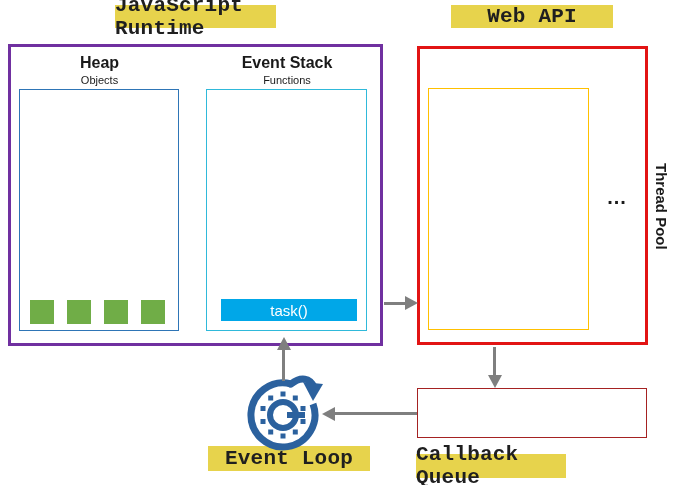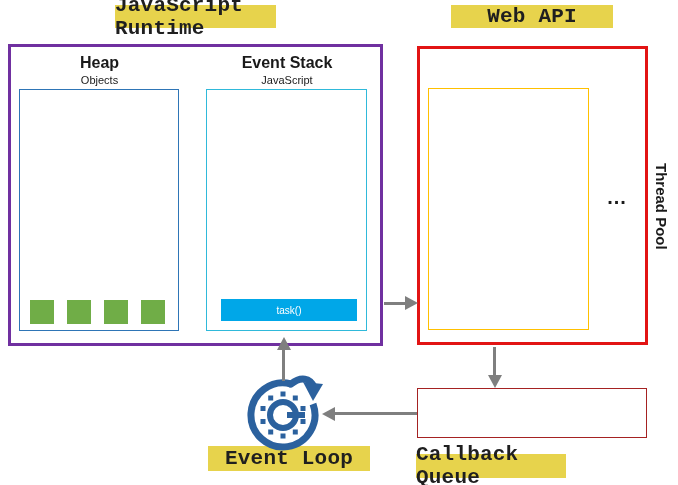--- a/index.html
+++ b/index.html
@@ -32,21 +32,21 @@
 
   .heap-inner{left:19px;top:89px;width:158px;height:240px;border:1.5px solid var(--heap-border,#2E75B6);background:#fff;}
   .stack-inner{left:206px;top:89px;width:159px;height:240px;border:1.5px solid var(--stack-border,#2FB9DA);background:#fff;}
   .api-inner{left:428px;top:88px;width:159px;height:240px;border:1.5px solid var(--api-inner-border,#FFC000);background:#fff;}
 
   .heap-objects{position:absolute;left:10px;bottom:6px;display:flex;gap:13px;}
   .heap-square{width:24px;height:24px;background:var(--heap-object-green,#70AD47);}
 
   .task-bar{
     left:221px;top:299px;width:136px;height:22px;background:var(--task-blue,#00A7E8);
-    color:#fff;font-size:10px;display:flex;align-items:center;justify-content:center;
+    color:#fff;font-size:15px;display:flex;align-items:center;justify-content:center;
   }
 
   .ellipsis{left:598px;top:186px;width:38px;text-align:center;font-weight:bold;font-size:20px;letter-spacing:1px;color:#1a1a1a;}
   .thread-pool{
     left:650px;top:150px;width:22px;height:112px;
     writing-mode:vertical-rl;text-align:center;display:flex;align-items:center;justify-content:center;
     font-size:15px;font-weight:600;color:#1a1a1a;white-space:nowrap;
   }
 
   .arrow-line{position:absolute;background:var(--arrow-gray,#7F7F7F);}
@@ -75,21 +75,21 @@
   <div class="abs heap-inner">
     <div class="heap-objects">
       <div class="heap-square"></div>
       <div class="heap-square"></div>
       <div class="heap-square"></div>
       <div class="heap-square"></div>
     </div>
   </div>
 
   <div class="box-title stack-title">Event Stack</div>
-  <div class="box-sub stack-sub">JavaScript</div>
+  <div class="box-sub stack-sub">Functions</div>
   <div class="abs stack-inner"></div>
   <div class="abs task-bar">task()</div>
 
   <div class="abs webapi-box"></div>
   <div class="abs api-inner"></div>
   <div class="abs ellipsis">...</div>
   <div class="abs thread-pool">Thread Pool</div>
 
   <div class="abs callback-box"></div>
 

